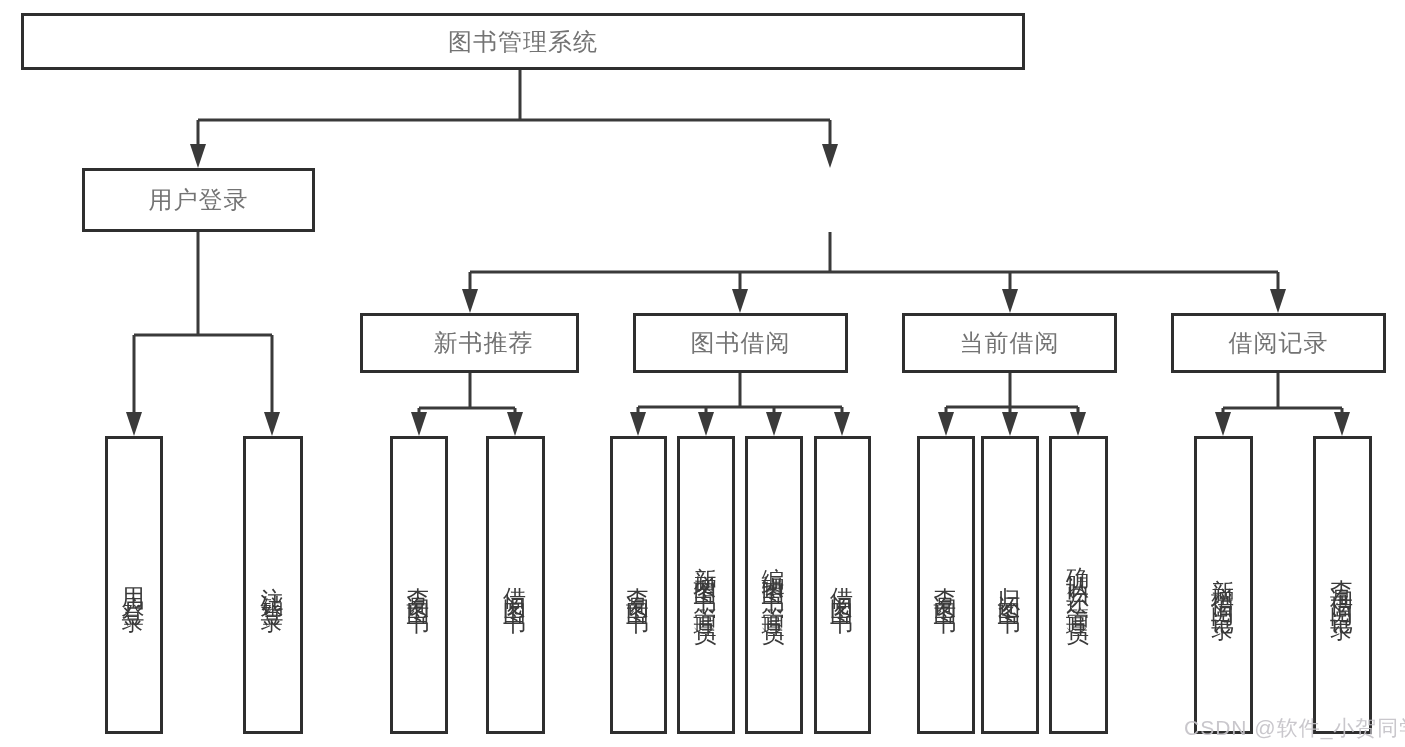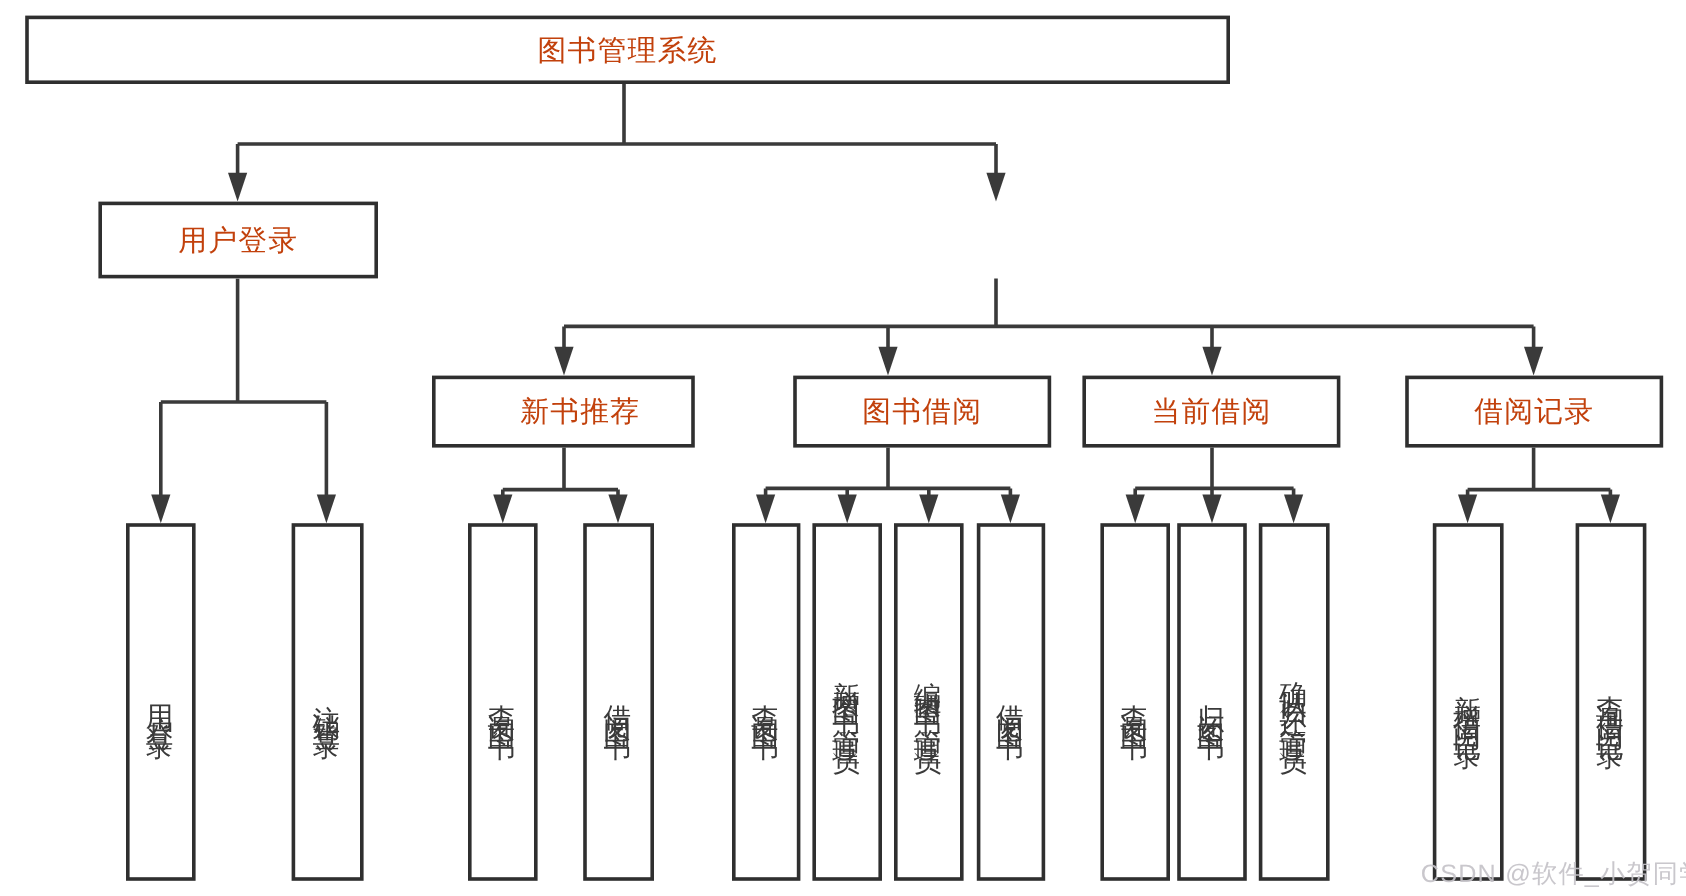--- a/index.html
+++ b/index.html
@@ -20,21 +20,21 @@
   .box {
     position: absolute;
     box-sizing: border-box;
     border: 3px solid #2f2f2f;
     background: #ffffff;
     display: flex;
     align-items: center;
     justify-content: center;
     font-size: 24px;
     letter-spacing: 1px;
-    color: #c2410c;
+    color: #737373;
     z-index: 1;
   }
   .leaf {
     position: absolute;
     box-sizing: border-box;
     border: 3px solid #2f2f2f;
     background: #ffffff;
     display: flex;
     align-items: center;
     justify-content: center;
@@ -95,21 +95,21 @@
       <polygon points="1215,412 1231,412 1223,436"></polygon>
       <polygon points="1334,412 1350,412 1342,436"></polygon>
     </g>
   </svg>
 
   <div class="box" style="left:21px; top:13px; width:1004px; height:57px;">图书管理系统</div>
 
   <div class="box" style="left:82px; top:168px; width:233px; height:64px;">用户登录</div>
 
   <div class="box" style="left:360px; top:313px; width:219px; height:60px;padding-left:28px;">新书推荐</div>
-  <div class="box" style="left:661px; top:313px; width:215px; height:60px;">图书借阅</div>
+  <div class="box" style="left:633px; top:313px; width:215px; height:60px;">图书借阅</div>
   <div class="box" style="left:902px; top:313px; width:215px; height:60px;">当前借阅</div>
   <div class="box" style="left:1171px; top:313px; width:215px; height:60px;">借阅记录</div>
 
   <div class="leaf" style="left:105px;">用户登录</div>
   <div class="leaf" style="left:243px; width:60px;">注销登录</div>
 
   <div class="leaf" style="left:390px;">查询图书</div>
   <div class="leaf" style="left:486px; width:59px;">借阅图书</div>
 
   <div class="leaf" style="left:610px; width:57px;">查询图书</div>

